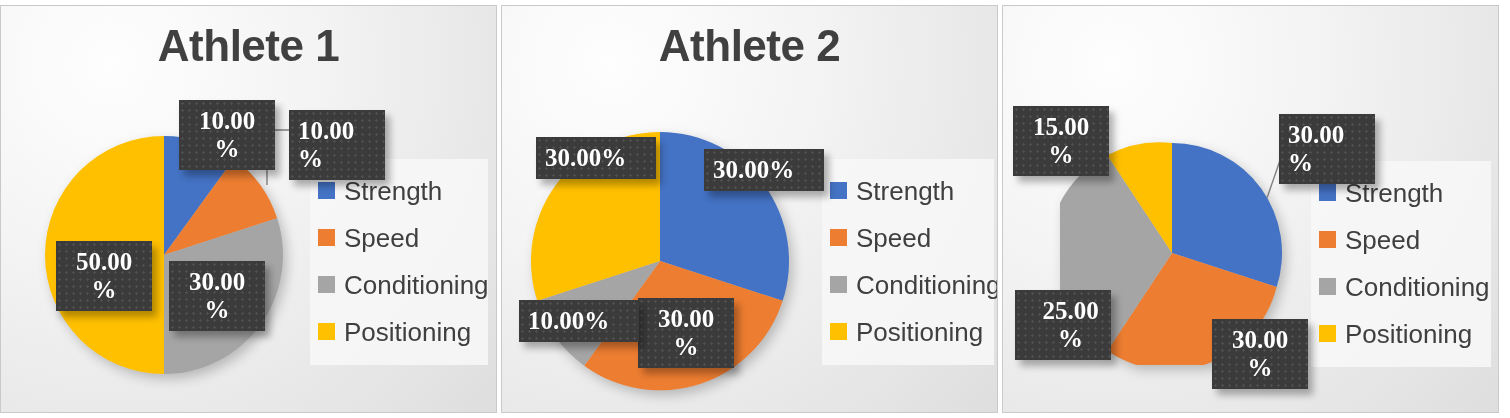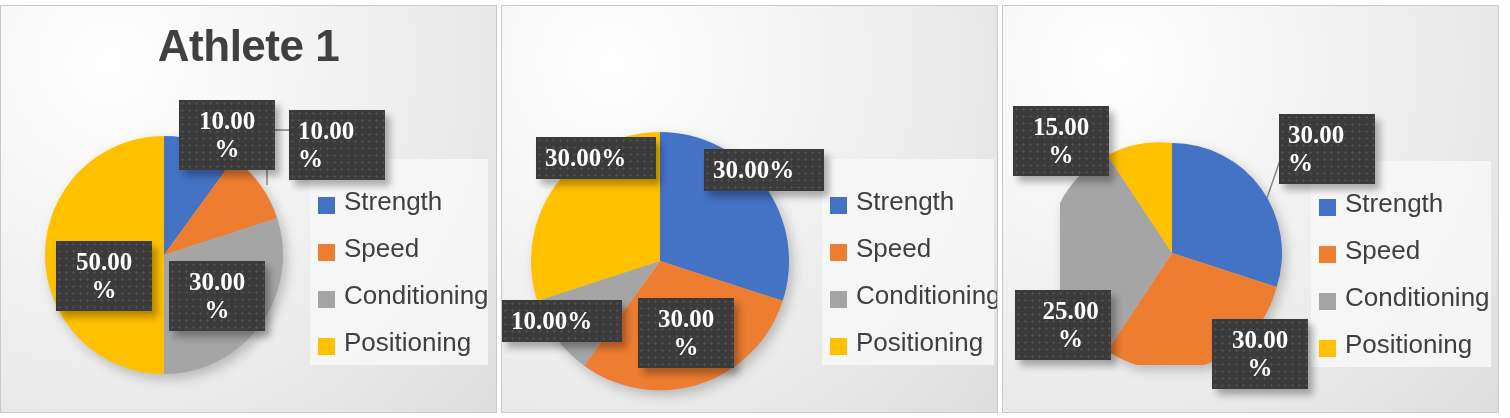--- a/index.html
+++ b/index.html
@@ -51,21 +51,21 @@
 
   
   .legend{
     position:absolute;
     background:rgba(247,247,247,0.88);
     padding:8px 10px 10px 8px;
     box-sizing:border-box;
   }
   .legend-row{
     display:flex;
-    align-items:flex-end;
+    align-items:center;
     height:47px;
   }
   .legend-swatch{
     width:17px;height:17px;
     margin-right:9px;
     flex:0 0 auto;
   }
   .legend-label{
     font-size:26px;
     color:#3f3f3f;
@@ -147,20 +147,21 @@
 %</div>
     <div class="dl" style="left:288px;top:104px;width:96px;">10.00
 %</div>
     <div class="dl center" style="left:168px;top:255px;width:96px;">30.00
 %</div>
     <div class="dl center" style="left:55px;top:235px;width:96px;text-align:center;">50.00
 %</div>
   </div>
 
   <div class="panel">
+    <div class="chart-title">Athlete 2</div>
 
     <div class="pie-wrap" style="left:27px;top:124px;">
       <div class="pie">
         <svg width="262" height="262" viewBox="0 0 262 262">
           <path fill="#4472C4" d="M131 131 L131 2 A129 129 0 0 1 253.69 170.87 Z"></path>
           <path fill="#ED7D31" d="M131 131 L253.69 170.87 A129 129 0 0 1 55.19 235.79 Z"></path>
           <path fill="#A5A5A5" d="M131 131 L55.19 235.79 A129 129 0 0 1 8.31 170.87 Z"></path>
           <path fill="#FFC000" d="M131 131 L8.31 170.87 A129 129 0 0 1 131 2 Z"></path>
         </svg>
       </div>
@@ -181,21 +182,21 @@
       </div>
       <div class="legend-row">
         <span class="legend-swatch" style="background:#FFC000;"></span>
         <span class="legend-label">Positioning</span>
       </div>
     </div>
 
     <div class="dl" style="left:202px;top:143px;width:120px;">30.00%</div>
     <div class="dl center" style="left:136px;top:292px;width:96px;">30.00
 %</div>
-    <div class="dl" style="left:0;top:294px;width:120px;">10.00%</div>
+    <div class="dl" style="left:17px;top:294px;width:120px;">10.00%</div>
     <div class="dl" style="left:34px;top:131px;width:120px;">30.00%</div>
   </div>
 
   <div class="panel">
 
     <div class="pie-wrap" style="left:57px;top:135px;">
       <div class="pie">
         <svg width="224" height="224" viewBox="0 0 224 224">
           <path fill="#4472C4" d="M112 112 L112 2 A110 110 0 0 1 216.63 145.99 Z"></path>
           <path fill="#ED7D31" d="M112 112 L216.63 145.99 A110 110 0 0 1 47.35 209.67 Z"></path>

